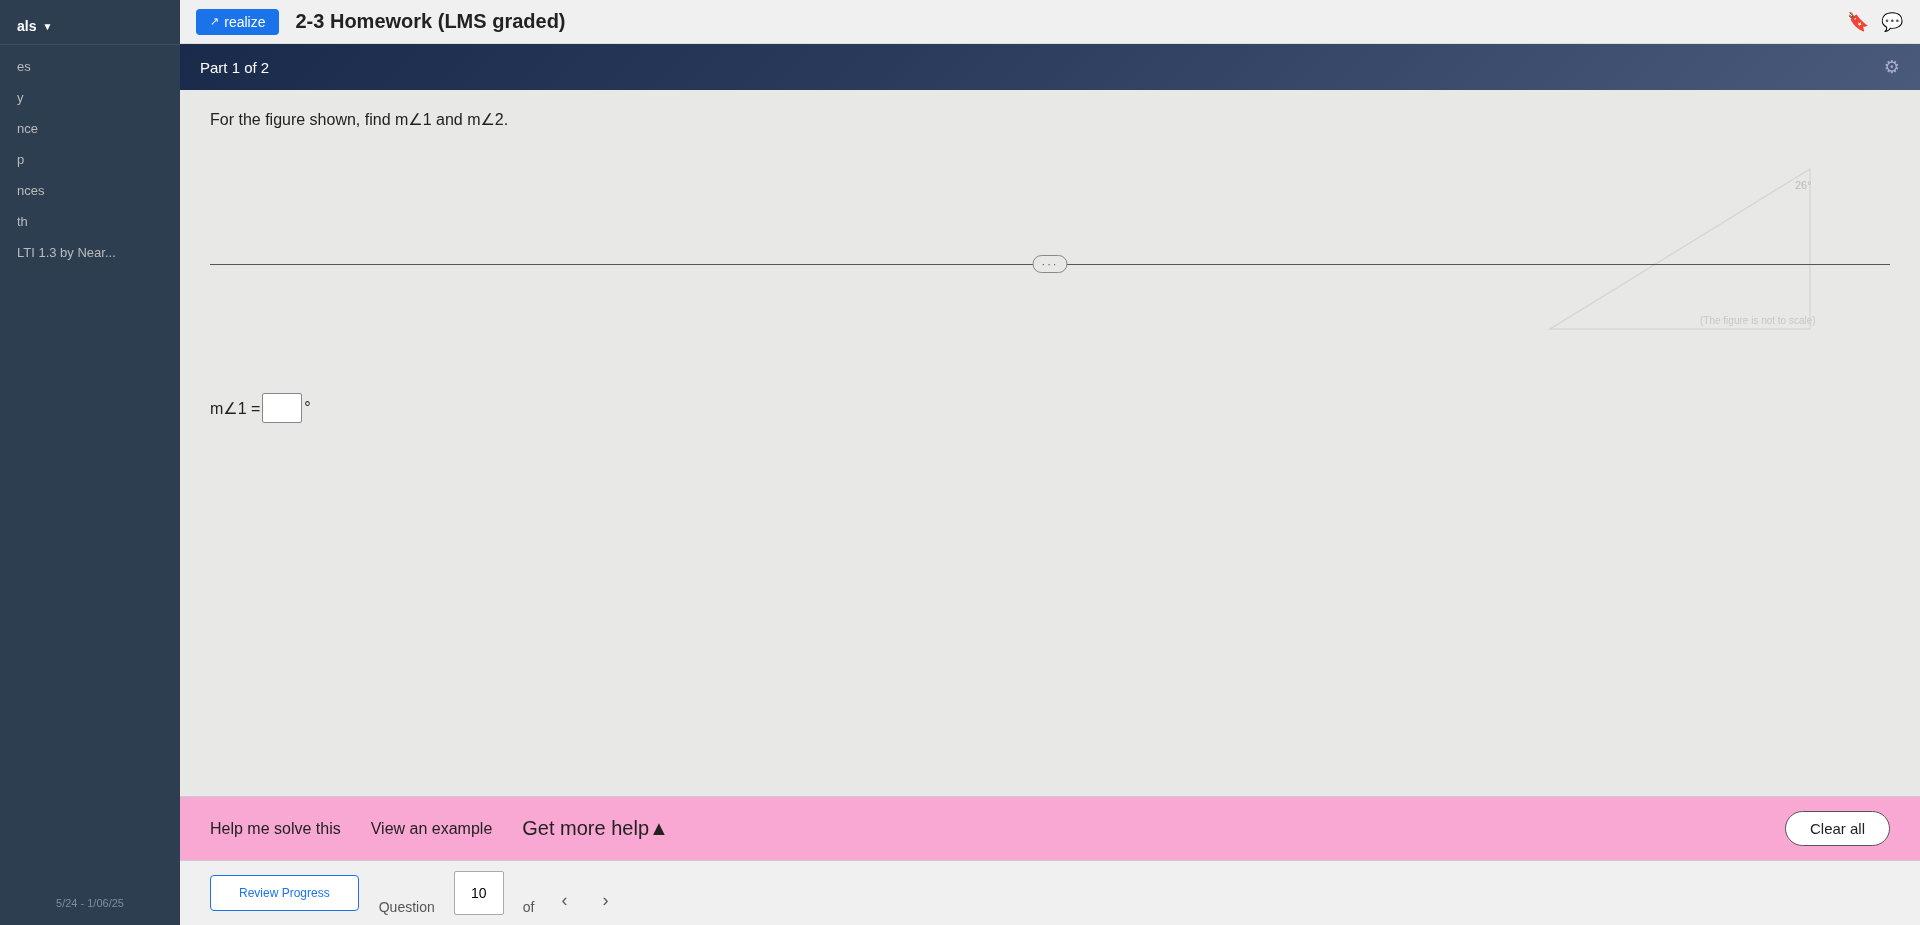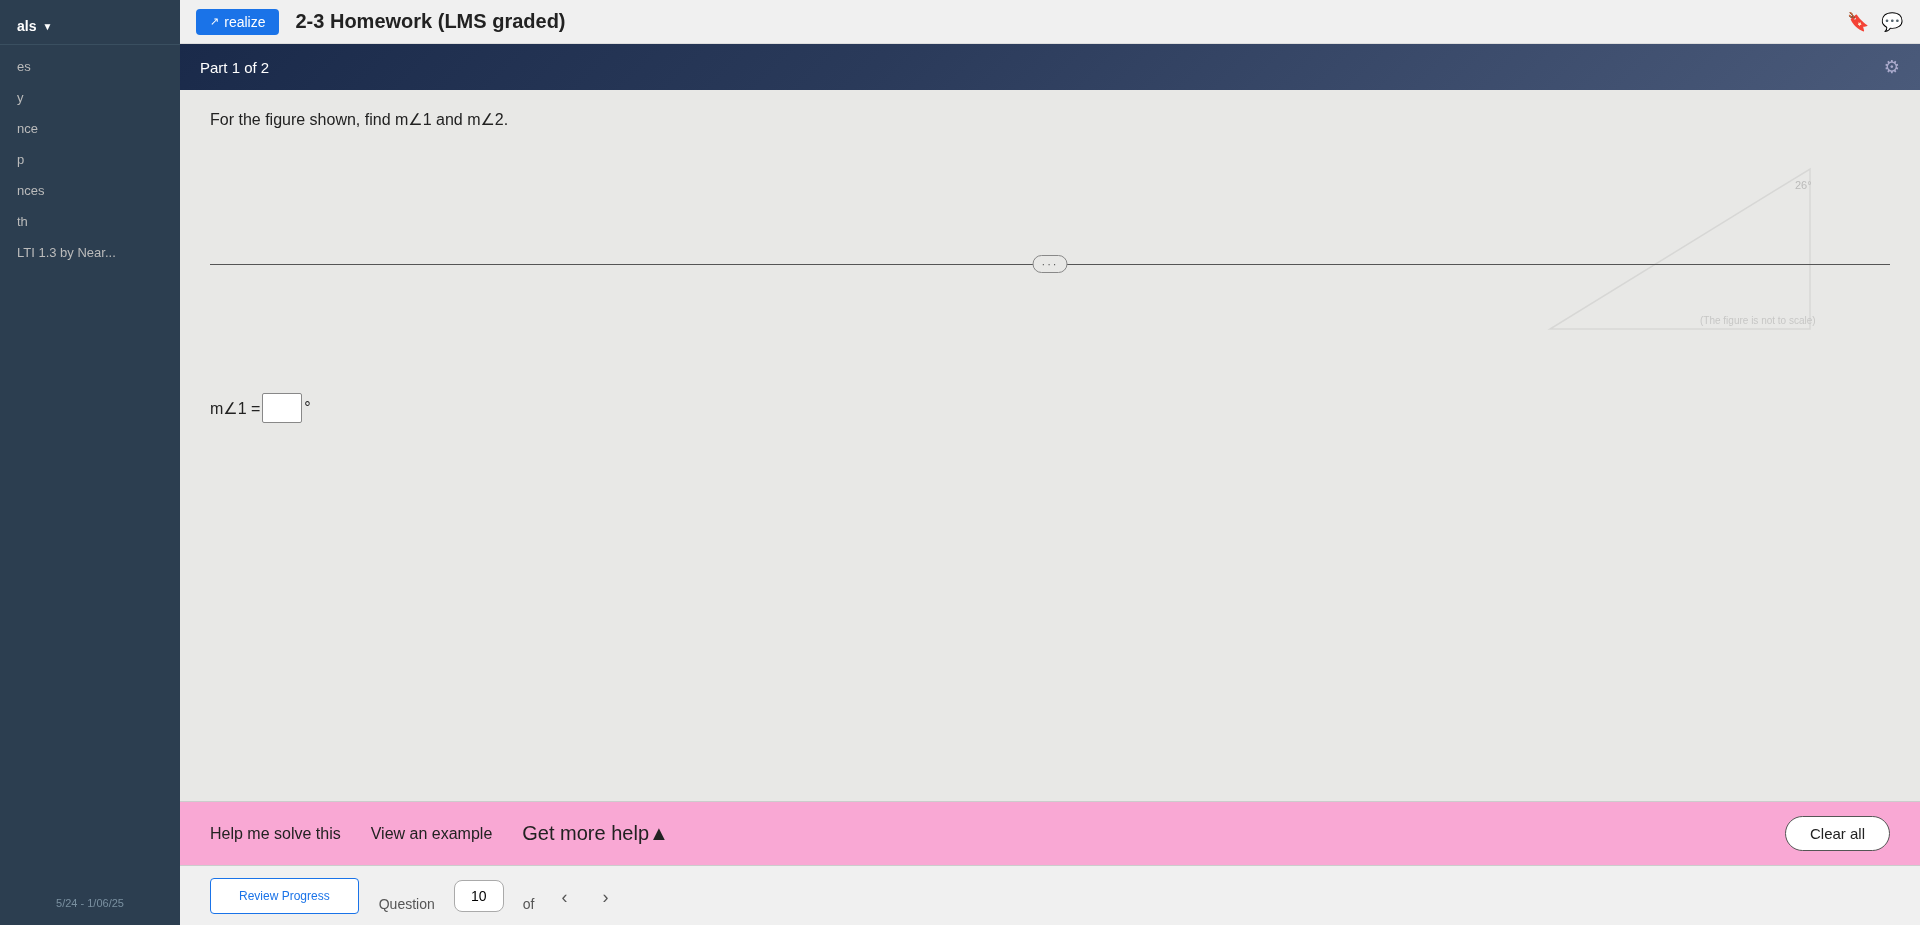--- a/index.html
+++ b/index.html
@@ -266,25 +266,25 @@
       font-size: 14px;
       color: #555;
     }
     .question-nav {
       display: flex;
       align-items: flex-end;
       gap: 19px;
     }
     .question-num-input {
       width: 50px;
-      height: 32px;
+      height: 44px;
       border: 1px solid #aaa;
       text-align: center;
       font-size: 14px;
-      border-radius: 8px;
+      border-radius: 2px;
     }
     .question-of {
       font-size: 14px;
       color: #555;
     }
     .nav-arrow {
       background: none;
       border: none;
       font-size: 18px;
       cursor: pointer;

